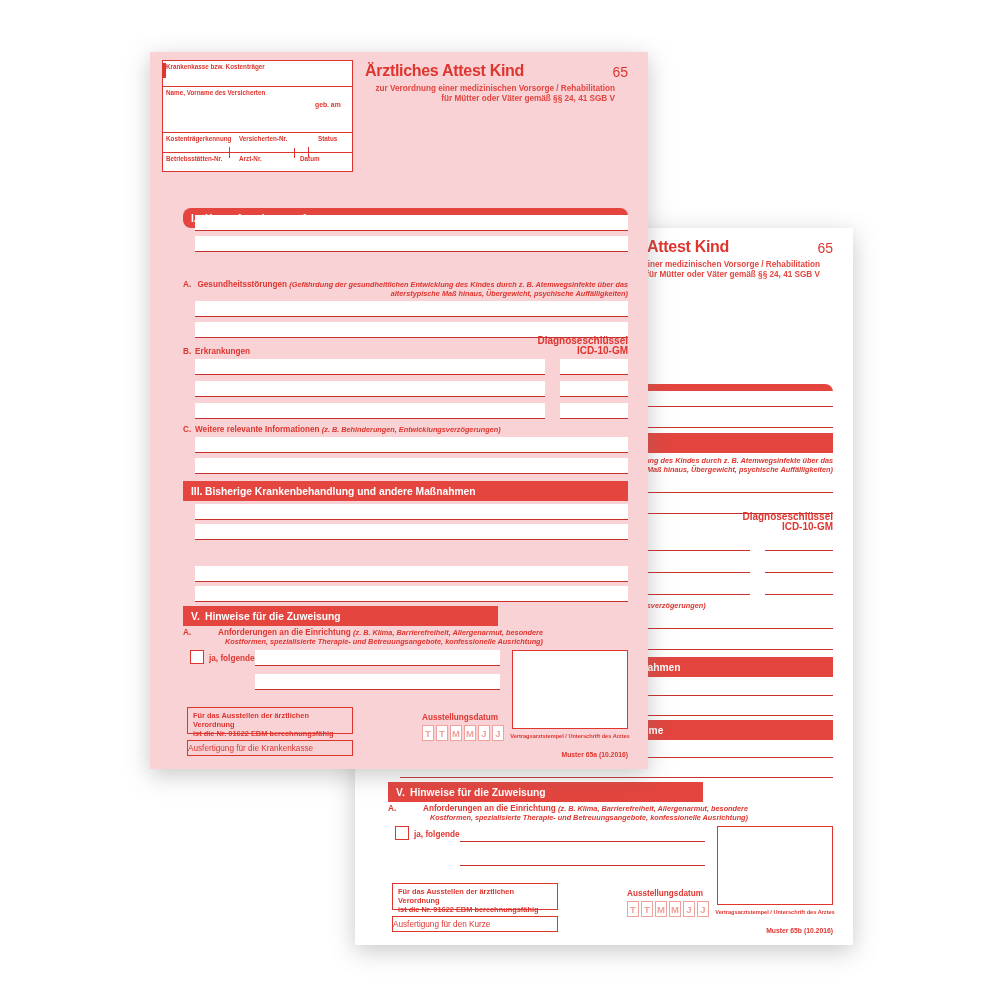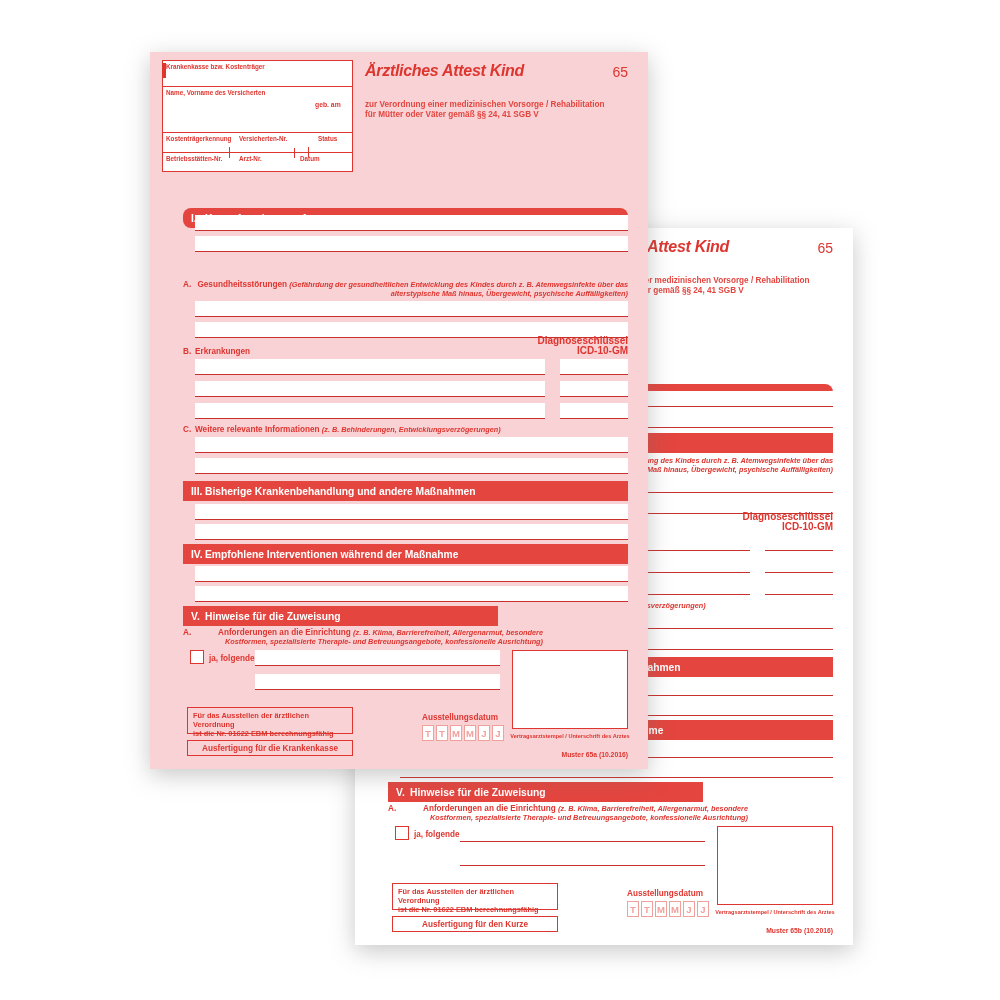--- a/index.html
+++ b/index.html
@@ -22,22 +22,22 @@
   .pbox-row4{height:18px;}
   .pbox-label{position:absolute;top:2px;left:3px;font-size:6.3px;font-weight:bold;color:#de352f;white-space:nowrap;}
   .pbox-label.c2{left:76px;} .pbox-label.c3a{left:155px;} .pbox-label.c3b{left:137px;}
   .geb{position:absolute;left:152px;top:14px;font-size:6.8px;font-weight:bold;color:#de352f;}
   .corner-tick{position:absolute;left:0;top:2px;width:3px;height:15px;background:#de352f;}
   .vtick{position:absolute;bottom:-5px;width:1px;height:10px;background:#de352f;}
   .vtick.t1{left:66px;} .vtick.t2{left:145px;} .vtick.t3{left:66px;top:-5px;height:10px;} .vtick.t4{left:131px;top:-5px;height:10px;}
 
   
   .title-block{position:absolute;left:215px;top:10px;width:250px;}
-  .form-title{font-size:16px;font-weight:bold;color:#de352f;letter-spacing:-.3px;font-style:italic;}
-  .subtitle{margin-top:20px;font-size:8.2px;line-height:9.5px;font-weight:bold;color:#e4453f;}
+  .form-title{font-size:16px;font-weight:bold;color:#de352f;letter-spacing:-.3px;}
+  .subtitle{margin-top:4px;font-size:8.2px;line-height:9.5px;font-weight:bold;color:#e4453f;text-align:right;}
   .form-num{position:absolute;top:12px;right:20px;font-size:14px;font-weight:normal;color:#de352f;}
 
   
   .bar{position:absolute;left:33px;width:445px;height:20px;background:#e4453f;color:#ffffff;
     font-size:10.3px;font-weight:bold;padding:5px 0 0 8px;}
   .bar .rnum{display:inline-block;min-width:14px;}
   .y-s1bar{top:156px;border-radius:8px;} .y-s2bar{top:205px;} .y-s3bar{top:429px;} .y-s4bar{top:492px;}
   .y-s5bar{top:554px;width:315px;}
 
   
@@ -65,21 +65,21 @@
   .chk{position:absolute;left:40px;top:598px;width:14px;height:14px;background:#fff;border:1px solid #de352f;}
   .chk-label{position:absolute;left:59px;top:602px;font-size:8.2px;font-weight:bold;color:#de352f;}
 
   
   .stamp{position:absolute;left:362px;top:598px;width:116px;height:79px;background:#fff;border:1px solid #de352f;}
   .stamp-cap{position:absolute;left:356px;top:681px;width:128px;text-align:center;font-size:5.6px;
     font-weight:bold;color:#de352f;}
   .ebm{position:absolute;left:37px;top:655px;width:166px;height:27px;border:1px solid #de352f;
     padding:3px 8px 0 5px;font-size:7.4px;line-height:9px;font-weight:bold;color:#de352f;}
   .copybox{position:absolute;left:37px;top:688px;width:166px;height:16px;border:1px solid #de352f;
-    text-align:center;font-size:8.2px;font-weight:bold;color:#de352f;padding-top:3px;}
+    text-align:left;font-size:8.2px;font-weight:normal;color:#de352f;padding-top:3px;}
   .ausst{position:absolute;left:272px;top:661px;font-size:8.2px;font-weight:bold;color:#de352f;}
   .dates{position:absolute;left:272px;top:673px;display:flex;gap:2px;}
   .dbox{width:12px;height:16px;background:#ffffff;border:1px solid #f0a19b;color:#f0a19b;
     font-size:9.5px;font-weight:bold;text-align:center;line-height:15px;}
   .muster{position:absolute;right:20px;top:699px;font-size:6.8px;font-weight:bold;color:#de352f;}
 </style>
 </head>
 <body>
 
 <div id="stage">
@@ -256,21 +256,20 @@
         <span class="pfx">C.</span>
         <span class="body"><b>Weitere relevante Informationen</b> <i>(z. B. Behinderungen, Entwicklungsverzögerungen)</i></span>
       </div>
       <div class="fline y-cl1"></div>
       <div class="fline y-cl2"></div>
 
       <div class="bar y-s3bar"><span class="rnum">III.</span><span>Bisherige Krankenbehandlung und andere Maßnahmen</span></div>
       <div class="fline y-3l1"></div>
       <div class="fline y-3l2"></div>
 
-      <div class="bar y-s4bar"><span class="rnum">IV.</span><span>Empfohlene Interventionen während der Maßnahme</span></div>
       <div class="fline y-4l1"></div>
       <div class="fline y-4l2"></div>
 
       <div class="bar y-s5bar"><span class="rnum">V.</span><span>Hinweise für die Zuweisung</span></div>
       <div class="ann y-va-text">
         <span class="pfx">A.</span>
         <span class="body"><b>Anforderungen an die Einrichtung</b> <i>(z. B. Klima, Barrierefreiheit, Allergenarmut, besondere Kostformen, spezialisierte Therapie- und Betreuungsangebote, konfessionelle Ausrichtung)</i></span>
       </div>
       <div class="chk"></div>
       <div class="chk-label">ja, folgende</div>

